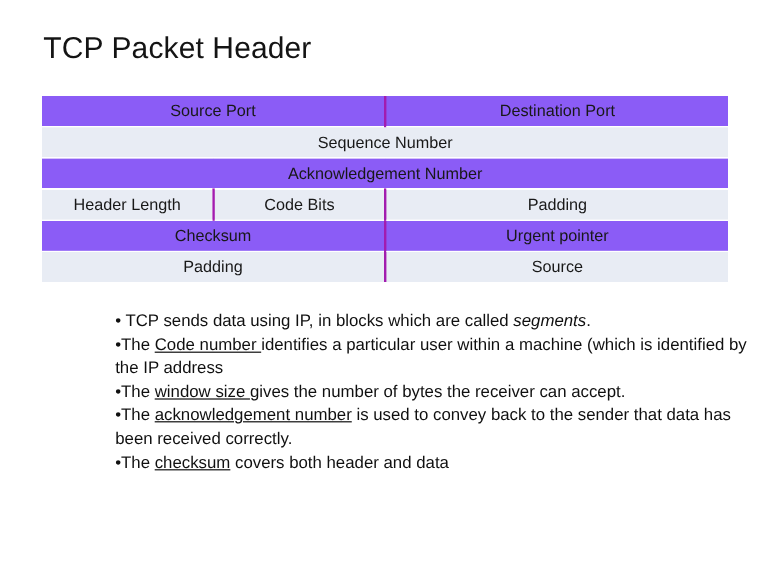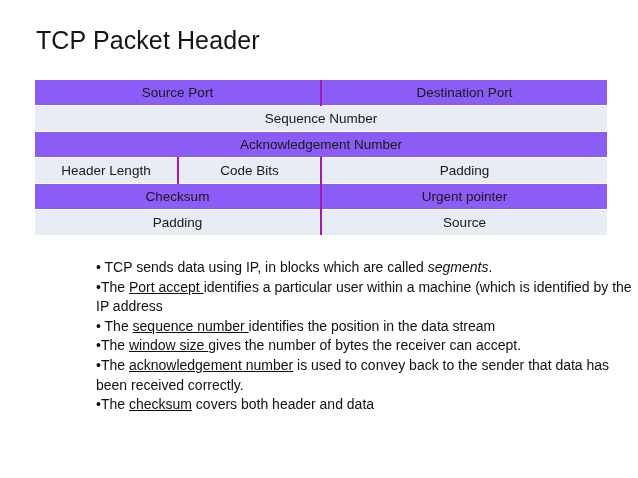--- a/index.html
+++ b/index.html
@@ -123,20 +123,19 @@
         </tr>
         <tr class="row-light">
           <td colspan="2">Padding</td>
           <td colspan="2">Source</td>
         </tr>
       </tbody>
   </table>
 
   <div class="body-text">
       <p><span>• TCP sends data using IP, in blocks which are called </span><span class="i">segments</span><span>.</span></p>
-      <p><span>•The </span><span class="u">Port accept </span><span>identifies a particular user within a machine (which is identified by the IP address</span></p>
-      <p><span>• The </span><span class="u">sequence number </span><span>identifies the position in the data stream</span></p>
+      <p><span>•The </span><span class="u">Code number </span><span>identifies a particular user within a machine (which is identified by the IP address</span></p>
       <p><span>•The </span><span class="u">window size </span><span>gives the number of bytes the receiver can accept.</span></p>
       <p><span>•The </span><span class="u">acknowledgement number</span><span> is used to convey back to the sender that data has been received correctly.</span></p>
       <p><span>•The </span><span class="u">checksum</span><span> covers both header and data</span></p>
     </div>
 
 </div>
 
 </body></html>

